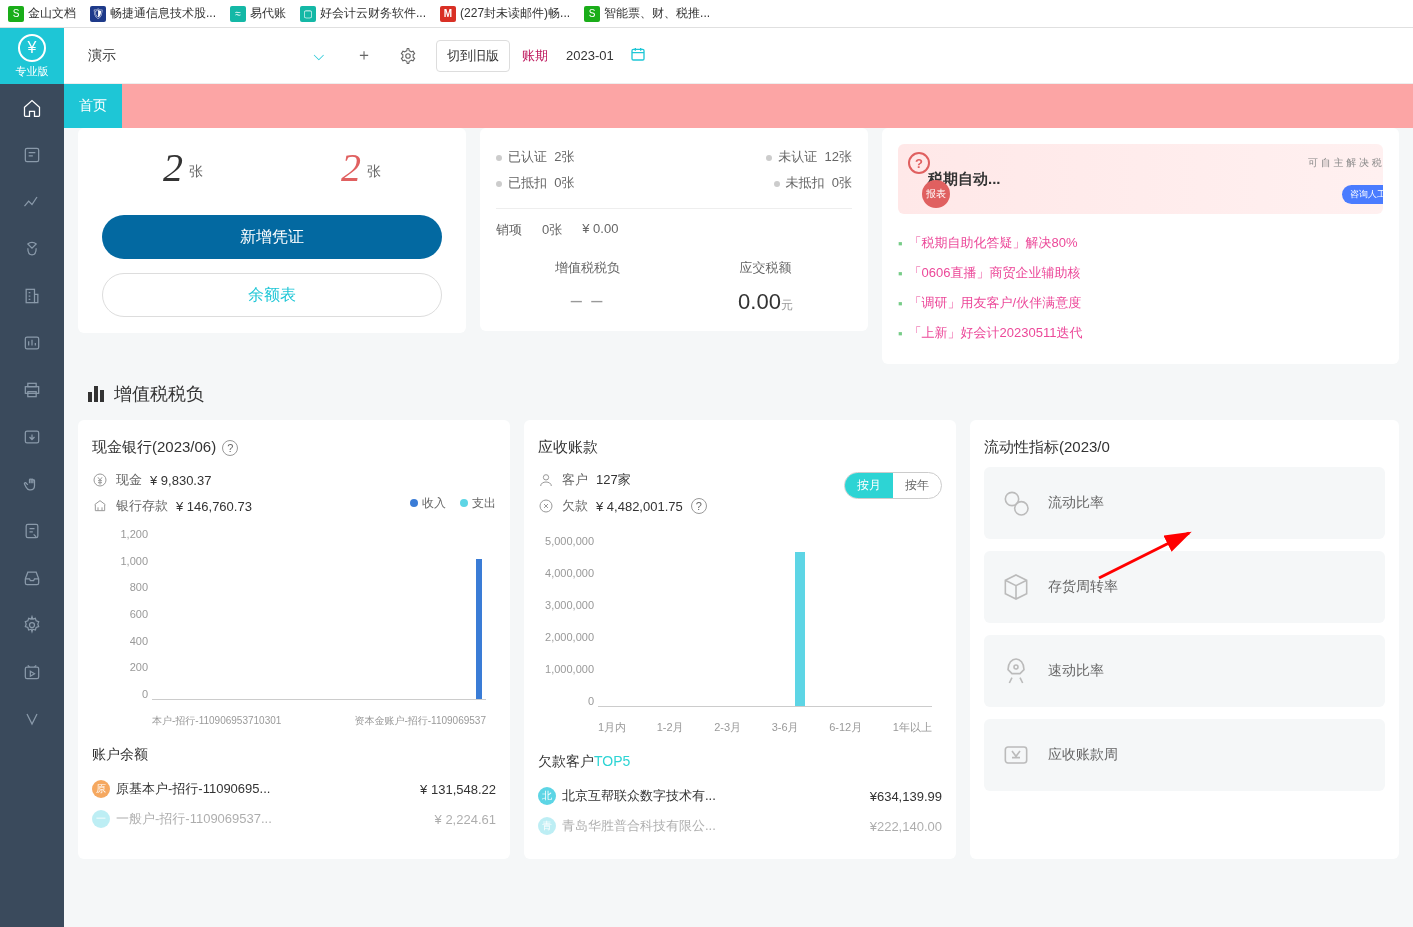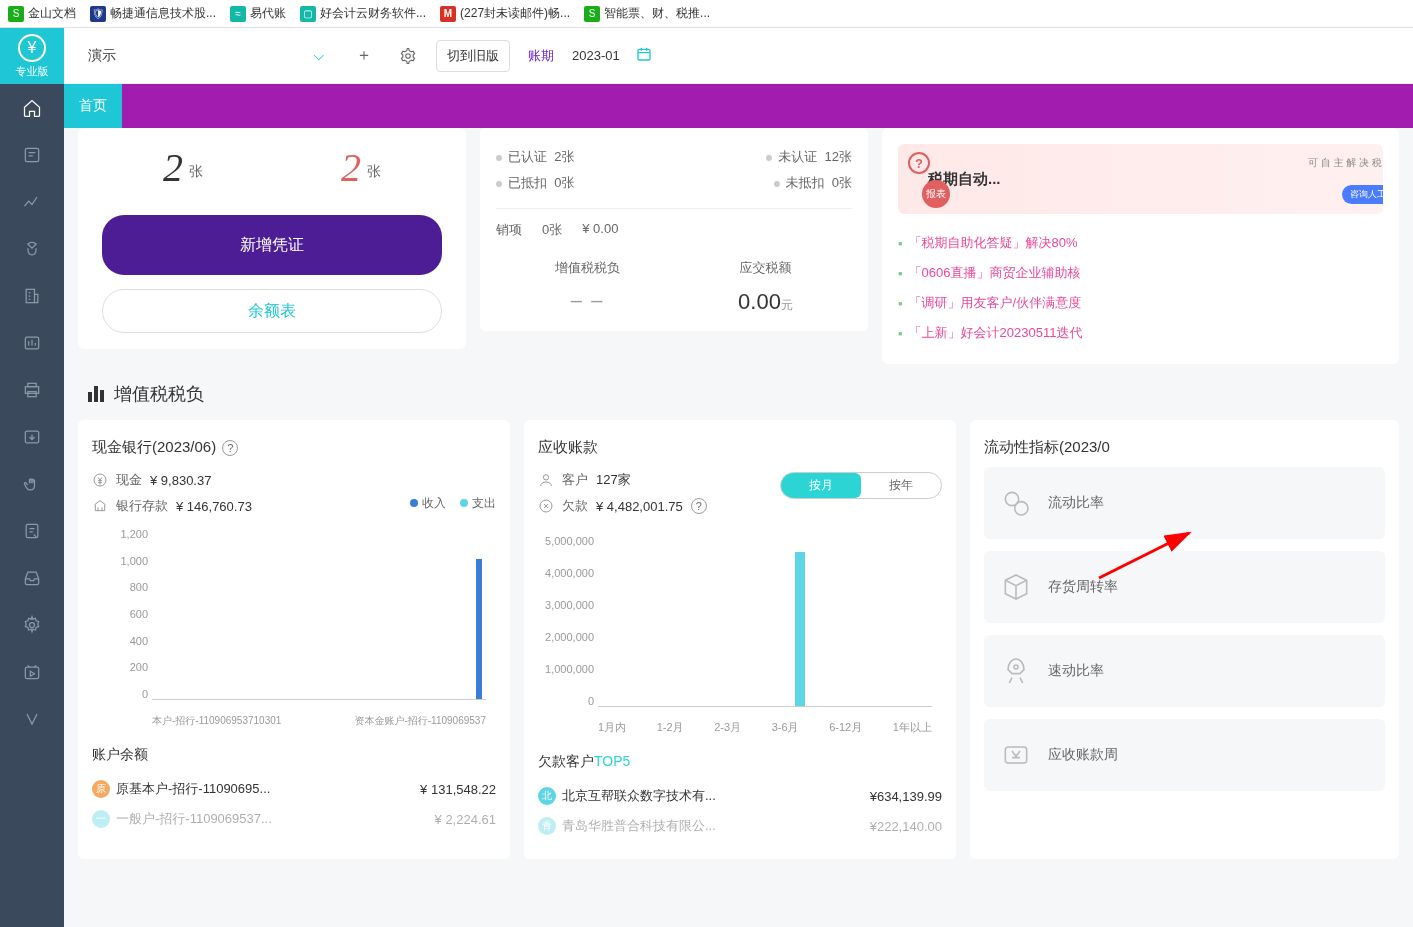--- a/index.html
+++ b/index.html
@@ -24,43 +24,43 @@
 .side-icon.active { color: #fff; }
 
 .main { flex: 1; display: flex; flex-direction: column; background: #fff; }
 
 
 .header-top { height: 56px; display: flex; align-items: center; padding: 0 12px; gap: 12px; border-bottom: 1px solid #eee; }
 .dropdown-demo { width: 260px; height: 36px; display: flex; align-items: center; padding: 0 12px; font-size: 14px; color: #333; position: relative; cursor: pointer; }
 .dropdown-demo .chev { position: absolute; right: 12px; color: #1ec6d6; }
 .hdr-btn { width: 32px; height: 32px; display: flex; align-items: center; justify-content: center; color: #666; cursor: pointer; }
 .switch-old { border: 1px solid #ddd; border-radius: 4px; padding: 6px 10px; font-size: 13px; color: #333; cursor: pointer; }
-.period-label { font-size: 13px; color: #6d28d9; margin-left: 6px; }
+.period-label { font-size: 13px; color: #be185d; }
 .period-val { font-size: 13px; color: #333; margin-left: 6px; }
 .cal-icon { color: #1ec6d6; margin-left: 4px; cursor: pointer; }
 
 
-.tabs-row { height: 44px; display: flex; align-items: stretch; background: #a21caf; }
+.tabs-row { height: 44px; display: flex; align-items: stretch; background: #fca5a5; }
 .tab-home { width: 58px; background: #1ec6d6; color: #fff; display: flex; align-items: center; justify-content: center; font-size: 14px; cursor: pointer; }
 
 
 .content { flex: 1; overflow: hidden; background: #f5f7f8; position: relative; padding: 0; }
 .content-inner { padding: 0 0 0 0; }
 
 
 .cards-row { display: flex; gap: 14px; padding: 0 14px; align-items: flex-start; }
 .card { background: #fff; border-radius: 6px; padding: 16px; }
 .card-voucher { width: 388px; text-align: center; }
 .voucher-nums { display: flex; justify-content: space-around; margin-bottom: 24px; }
 .vnum { display: flex; align-items: flex-end; gap: 6px; }
 .vnum .big { font-family: "Segoe Script", cursive; font-size: 40px; font-style: italic; font-weight: 300; }
 .vnum .big.c1 { color: #333; }
 .vnum .big.c2 { color: #e06060; }
 .vnum .unit { font-size: 14px; color: #666; padding-bottom: 10px; }
-.btn-primary { width: 340px; height: 60px; background: #4c1d95; color: #fff; border: none; border-radius: 22px; font-size: 16px; cursor: pointer; margin-bottom: 14px; }
+.btn-primary { width: 340px; height: 44px; background: #0369a1; color: #fff; border: none; border-radius: 22px; font-size: 16px; cursor: pointer; margin-bottom: 14px; }
 .btn-outline { width: 340px; height: 44px; background: #fff; color: #1ec6d6; border: 1px solid #ddd; border-radius: 22px; font-size: 16px; cursor: pointer; }
 
 .card-invoice { width: 388px; font-size: 13px; color: #666; }
 .inv-row { display: flex; justify-content: space-between; padding: 4px 0; }
 .inv-row .dot { width: 6px; height: 6px; border-radius: 50%; background: #ccc; display: inline-block; margin-right: 6px; }
 .inv-divider { height: 1px; background: #eee; margin: 12px 0; }
 .inv-sum { display: flex; gap: 20px; }
 .tax-row { display: flex; justify-content: space-around; margin-top: 20px; }
 .tax-col { text-align: center; }
 .tax-col .label { font-size: 13px; color: #666; margin-bottom: 12px; }
@@ -96,21 +96,21 @@
 .metric-line .val { color: #333; }
 .small-icon { width: 16px; height: 16px; color: #999; }
 
 .legend { display: flex; gap: 14px; font-size: 12px; color: #666; justify-content: flex-end; margin-top: -24px; margin-bottom: 6px; }
 .legend .dot { width: 8px; height: 8px; border-radius: 50%; display: inline-block; margin-right: 4px; }
 .dot-in { background: #3a7cd6; }
 .dot-out { background: #5dd5e5; }
 
 
 .toggle { position: absolute; right: 14px; top: 52px; display: flex; border: 1px solid #ccc; border-radius: 14px; overflow: hidden; font-size: 12px; }
-.toggle span { padding: 4px 28px; cursor: pointer; color: #666; border-radius: 6px; }
+.toggle span { padding: 4px 12px; cursor: pointer; color: #666; }
 .toggle span.active { background: #2dd4d4; color: #fff; }
 
 
 .chart { height: 200px; margin-top: 16px; position: relative; }
 .chart-plot { position: absolute; left: 60px; right: 10px; top: 0; bottom: 28px; border-bottom: 1px solid #ccc; }
 .y-axis { position: absolute; left: 0; top: 0; bottom: 28px; width: 56px; display: flex; flex-direction: column; justify-content: space-between; font-size: 11px; color: #999; text-align: right; }
 .x-axis { position: absolute; left: 60px; right: 10px; bottom: 0; display: flex; justify-content: space-between; font-size: 11px; color: #999; }
 .x-axis.cash { font-size: 10px; }
 .bar-cash { position: absolute; right: 4px; bottom: 0; width: 6px; height: 140px; background: #3a7cd6; }
 .bar-ar { position: absolute; left: 59%; bottom: 0; width: 10px; height: 154px; background: #5dd5e5; }

